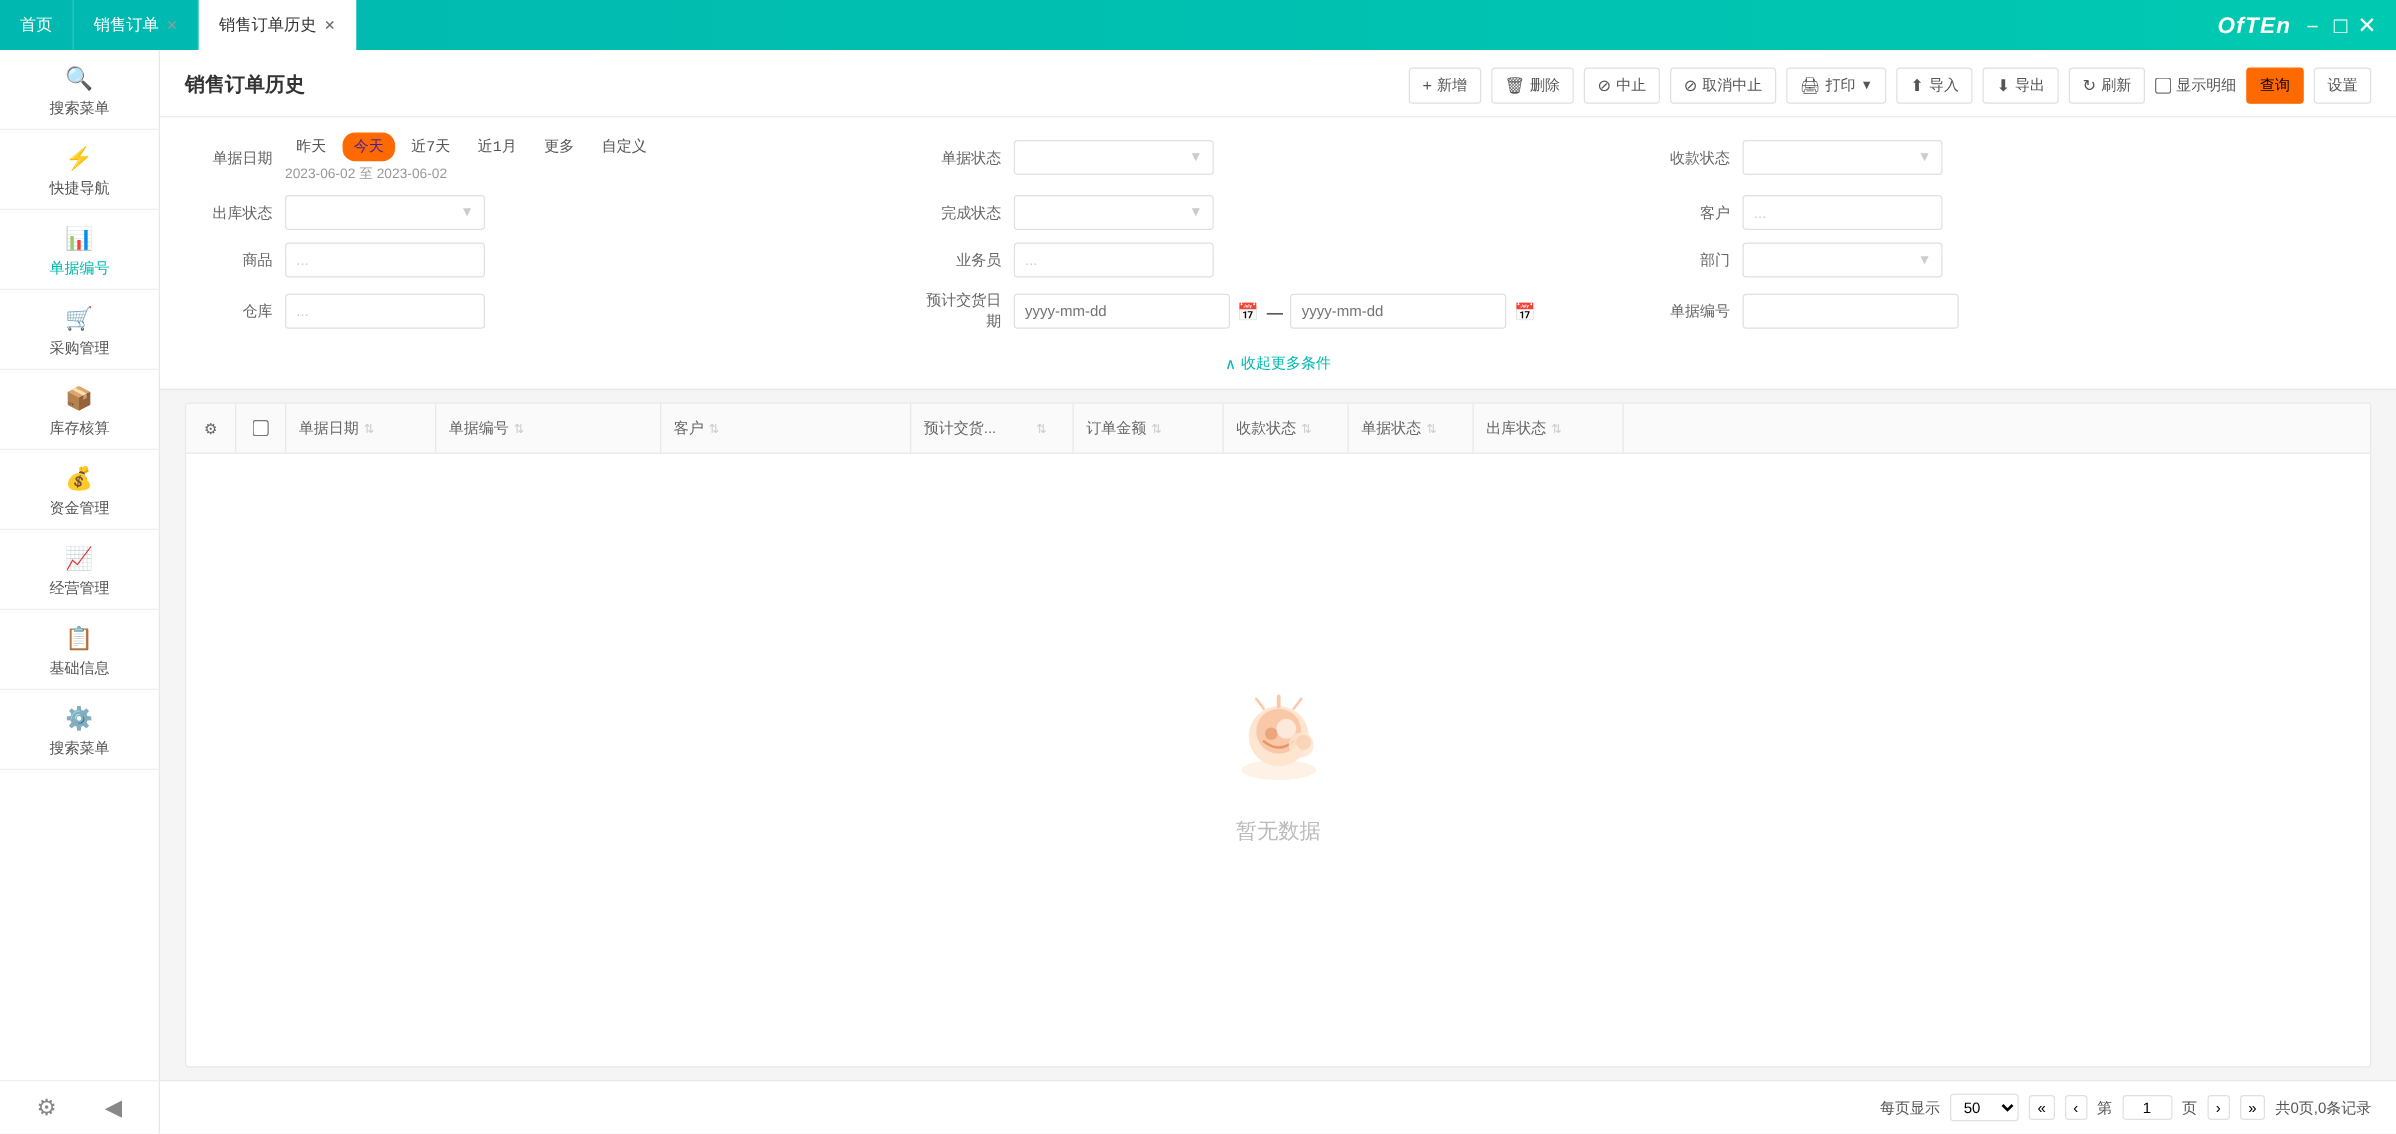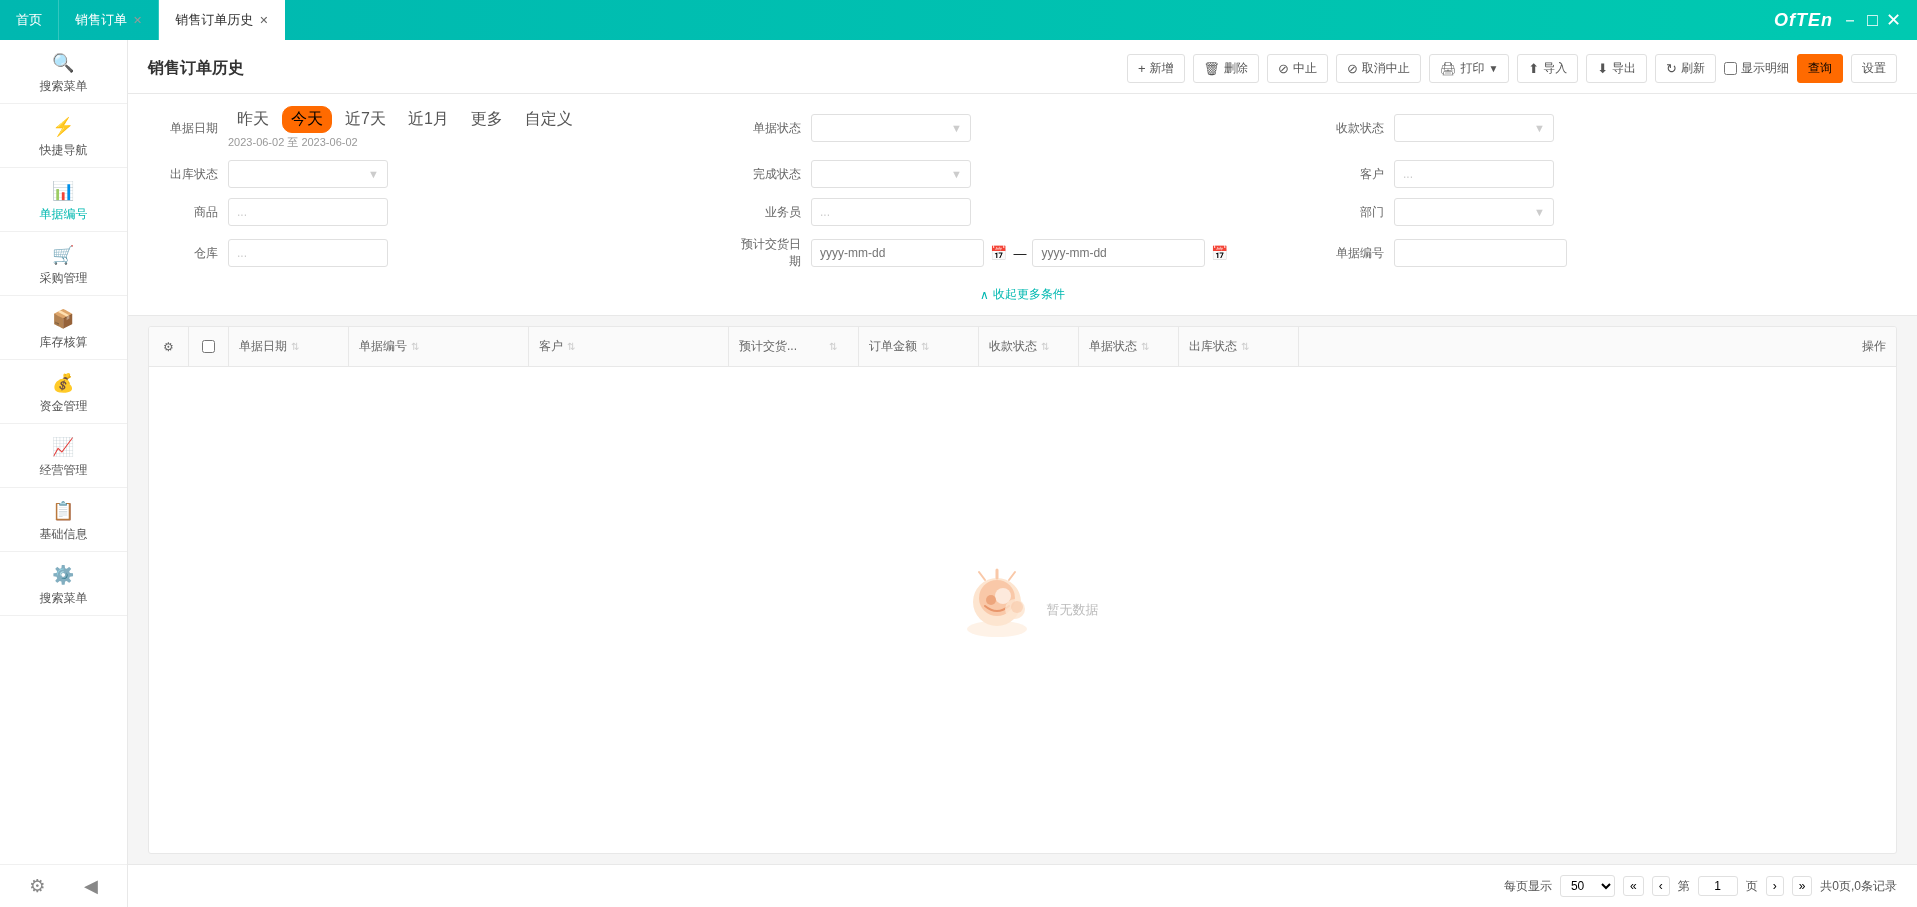--- a/index.html
+++ b/index.html
@@ -183,28 +183,29 @@
       font-size: 12px;
       color: #999;
       background: #fff;
       min-width: 160px;
       height: 28px;
       outline: none;
     }
     .date-btn {
       padding: 2px 8px;
       border-radius: 3px;
-      font-size: 16px;
+      font-size: 12px;
       cursor: pointer;
       border: 1px solid transparent;
       color: #555;
+      font-family: Liberation Mono, monospace;
     }
     .date-btn.active {
       background: #ff6a00;
-      color: #000000;
+      color: #4c1d95;
       border-color: #ff6a00;
       border-radius: 10px;
     }
     .date-range {
       font-size: 11px;
       color: #999;
       margin-top: 2px;
     }
     .date-section {
       display: flex;
@@ -266,25 +267,25 @@
     .th.amount { width: 120px; }
     .th.receipt { width: 100px; }
     .th.status { width: 100px; }
     .th.outbound { width: 120px; }
     .th.ops { flex: 1; border-right: none; justify-content: flex-end; }
     .sort-icon { font-size: 10px; color: #ccc; }
 
     .empty-area {
       flex: 1;
       display: flex;
-      flex-direction: row;
+      flex-direction: column;
       align-items: center;
       justify-content: center;
       color: #bbb;
-      font-size: 13px;
+      font-size: 17px;
     }
     .empty-img {
       width: 100px;
       height: 100px;
       margin-bottom: 12px;
     }
 
     
     .pagination {
       display: flex;
@@ -579,23 +580,20 @@
           <span class="sort-icon">⇅</span>
         </div>
         <div class="th status">
           <span>单据状态</span>
           <span class="sort-icon">⇅</span>
         </div>
         <div class="th outbound">
           <span>出库状态</span>
           <span class="sort-icon">⇅</span>
         </div>
-        <div class="th ops">
-          <span>操作</span>
-        </div>
       </div>
 
       <div class="empty-area">
         <svg class="empty-img" viewBox="0 0 100 100" xmlns="http://www.w3.org/2000/svg">
           <ellipse cx="50" cy="75" rx="30" ry="8" fill="#fde5d0" opacity="0.5"></ellipse>
           <circle cx="50" cy="48" r="24" fill="#fde5d0"></circle>
           <circle cx="50" cy="44" r="18" fill="#f9c8a8"></circle>
           <circle cx="56" cy="42" r="8" fill="#fff" opacity="0.6"></circle>
           <circle cx="44" cy="46" r="5" fill="#e8956a" opacity="0.7"></circle>
           <path d="M38 52 Q50 62 62 52" stroke="#e8956a" stroke-width="2" fill="none" stroke-linecap="round"></path>

